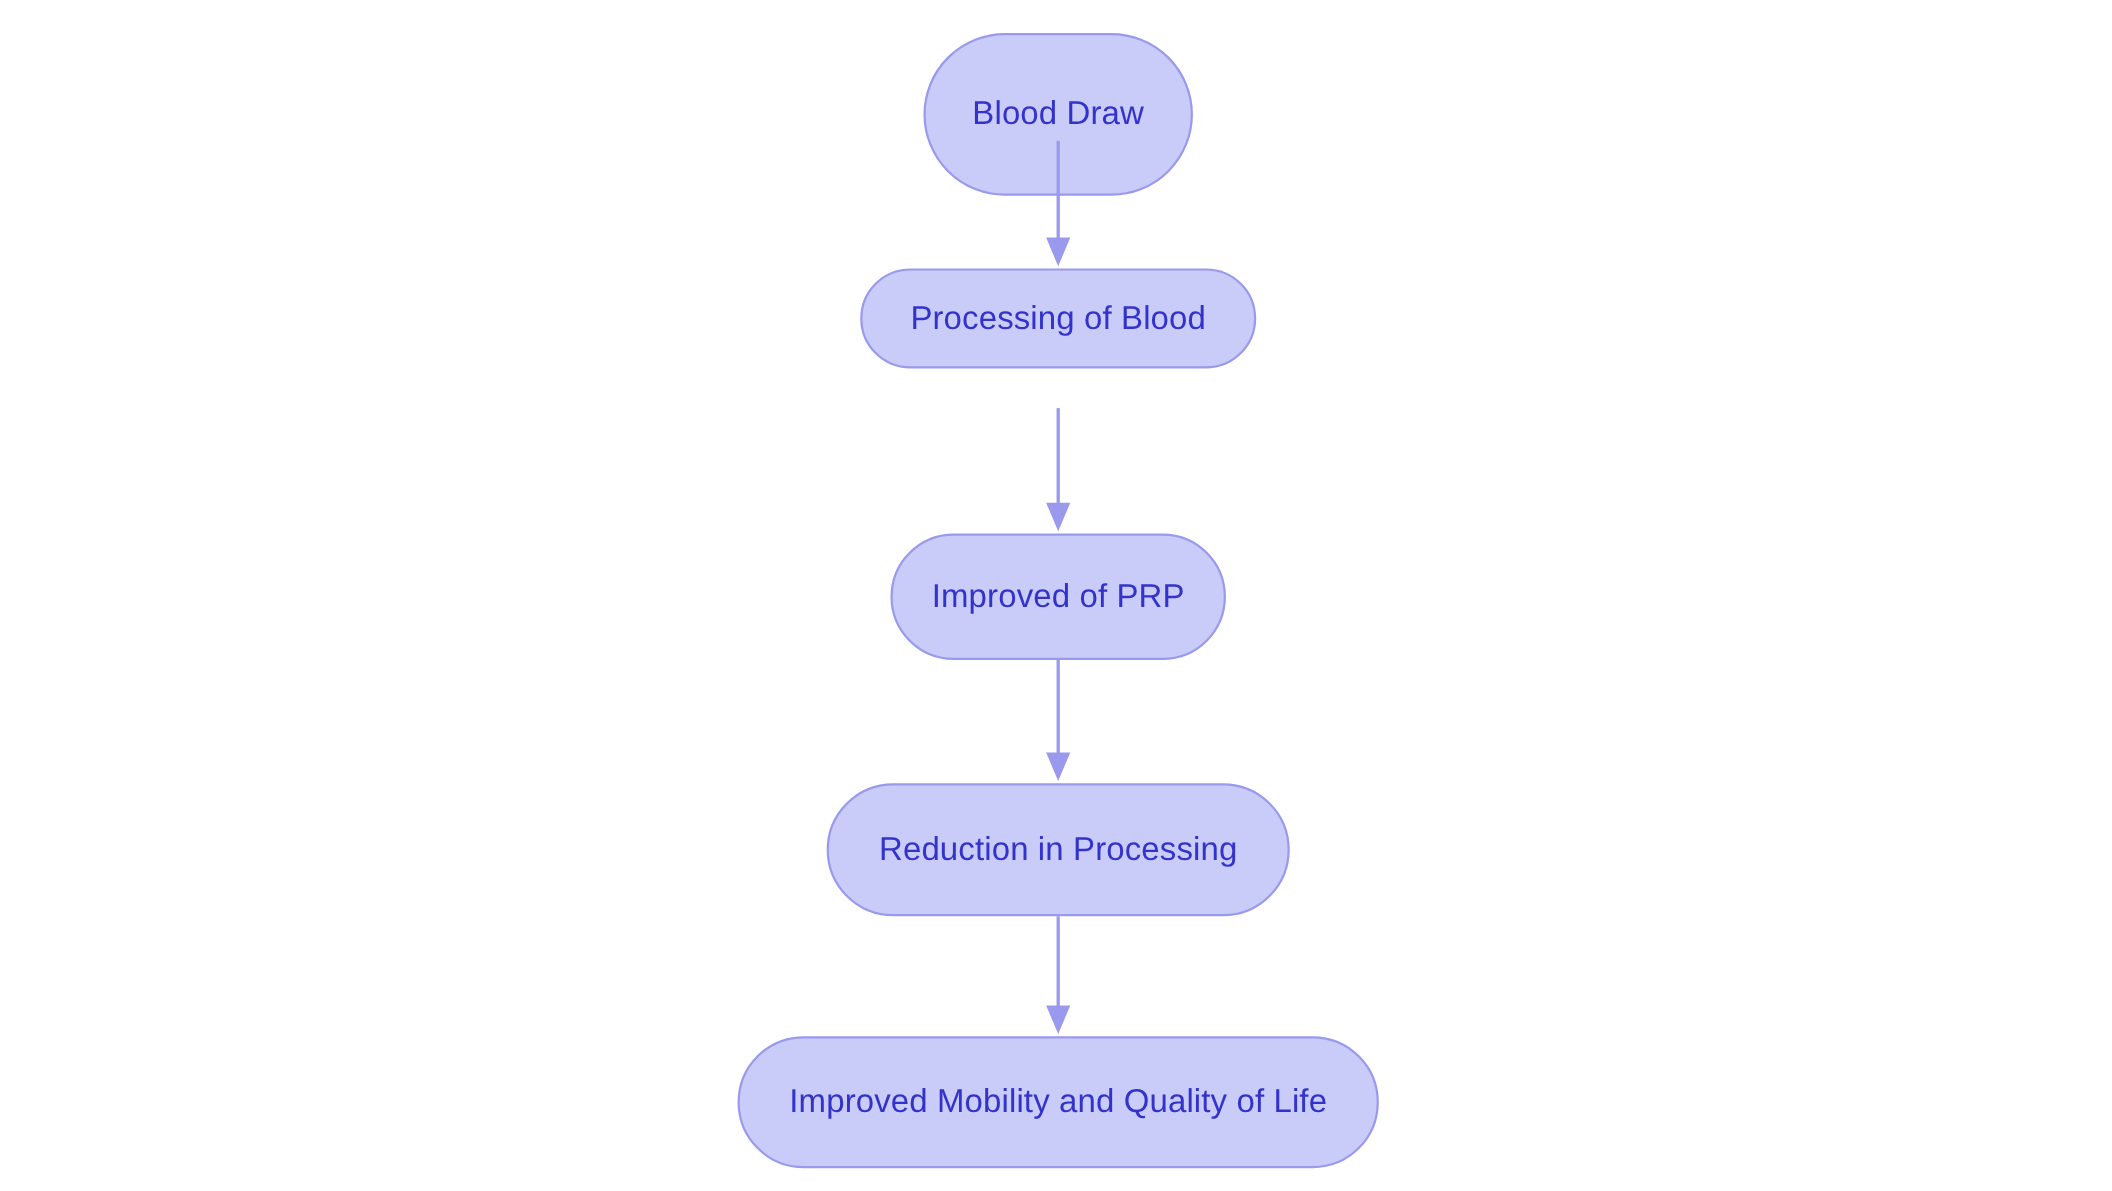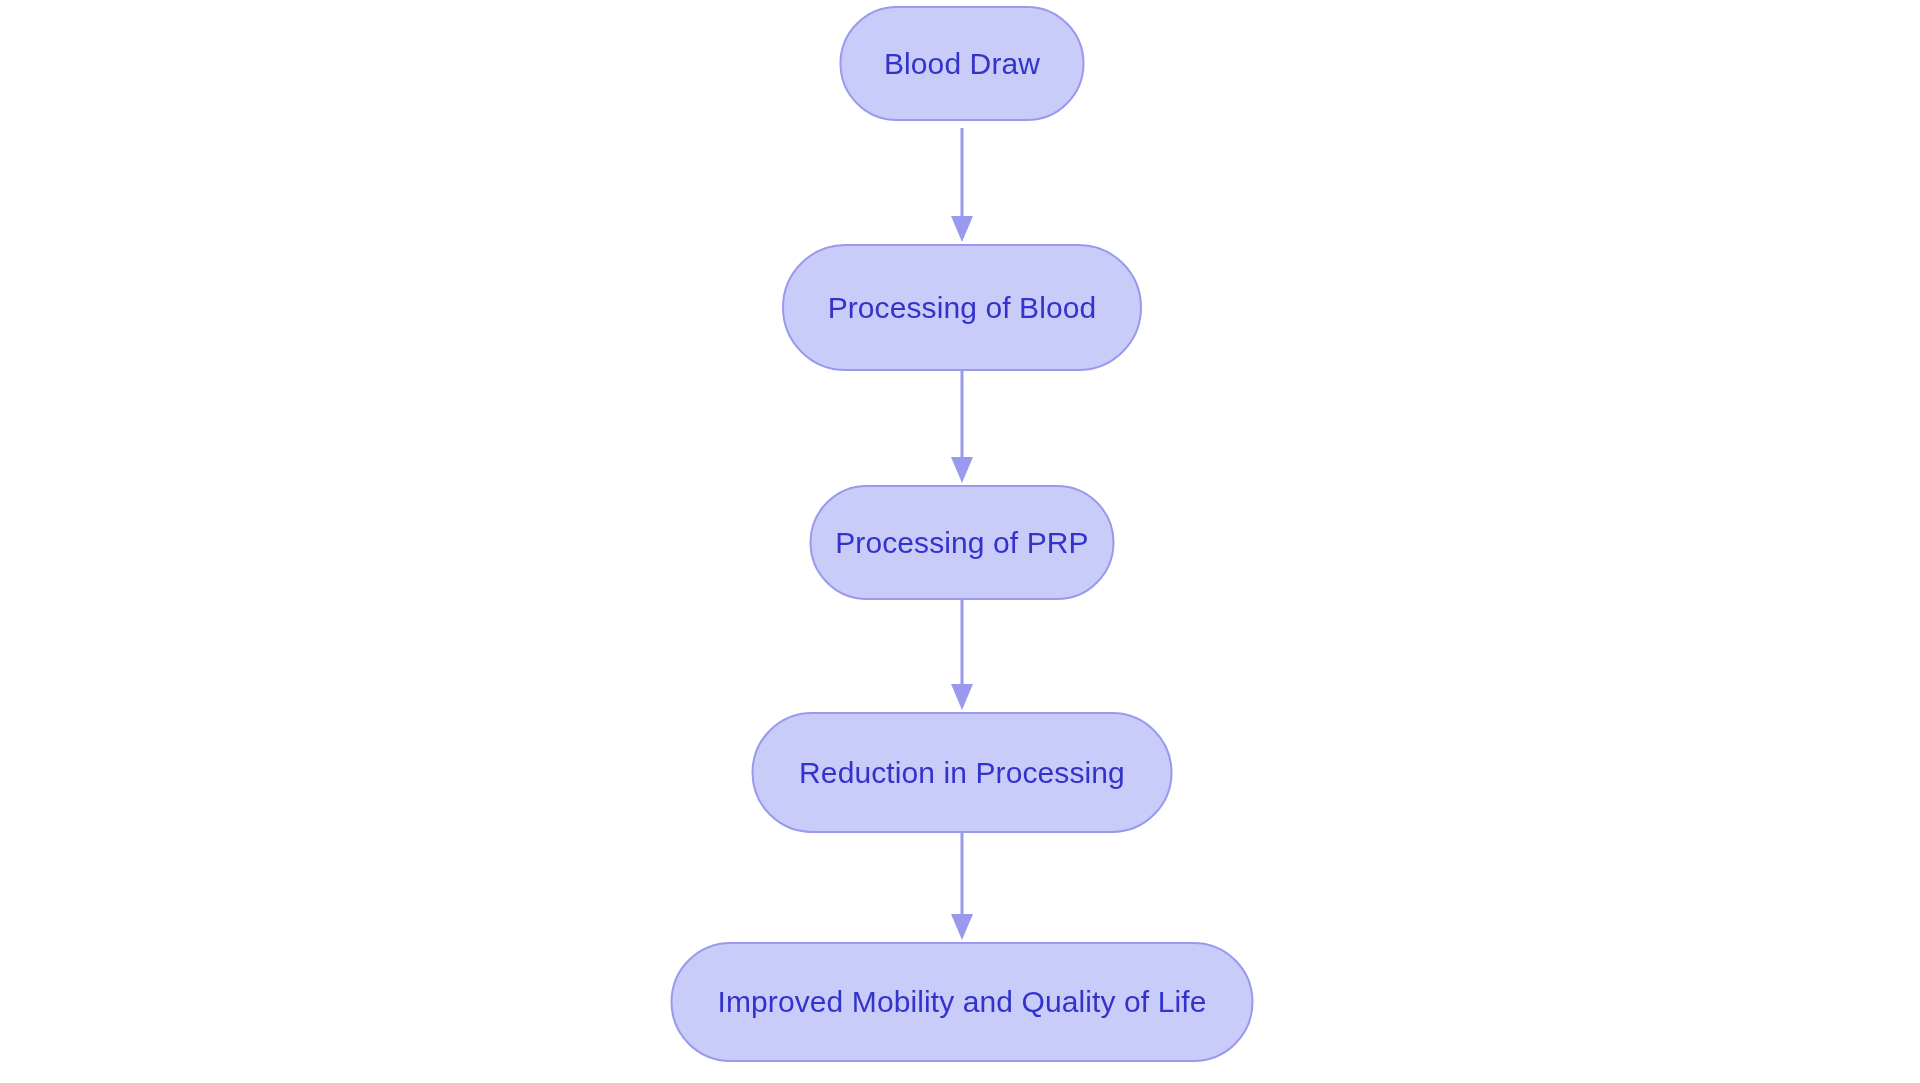--- a/index.html
+++ b/index.html
@@ -63,44 +63,44 @@
     display: block;
     overflow: visible;
   }
 </style>
 </head>
 <body>
 
 <div id="flowchart">
   <div class="flow-column">
 
-    <div class="node" style="left:962px; top:6px; width:245px; height:115px;">
+    <div class="node" style="left:962px; top:30px; width:245px; height:148px;">
       <span class="node-label">Blood Draw</span>
     </div>
 
     <div class="connector" style="left:962px; top:128px; width:30px; height:116px;">
       <svg width="30" height="116" viewBox="0 0 30 116" aria-hidden="true">
         <line x1="15" y1="0" x2="15" y2="90" stroke="#9999ee" stroke-width="3"></line>
         <polygon points="4,88 26,88 15,114" fill="#9999ee"></polygon>
       </svg>
     </div>
 
-    <div class="node" style="left:962px; top:244px; width:360px; height:127px;">
+    <div class="node" style="left:962px; top:244px; width:360px; height:91px;">
       <span class="node-label">Processing of Blood</span>
     </div>
 
     <div class="connector" style="left:962px; top:371px; width:30px; height:114px;">
       <svg width="30" height="114" viewBox="0 0 30 114" aria-hidden="true">
         <line x1="15" y1="0" x2="15" y2="88" stroke="#9999ee" stroke-width="3"></line>
         <polygon points="4,86 26,86 15,112" fill="#9999ee"></polygon>
       </svg>
     </div>
 
     <div class="node" style="left:962px; top:485px; width:305px; height:115px;">
-      <span class="node-label">Processing of PRP</span>
+      <span class="node-label">Improved of PRP</span>
     </div>
 
     <div class="connector" style="left:962px; top:600px; width:30px; height:112px;">
       <svg width="30" height="112" viewBox="0 0 30 112" aria-hidden="true">
         <line x1="15" y1="0" x2="15" y2="86" stroke="#9999ee" stroke-width="3"></line>
         <polygon points="4,84 26,84 15,110" fill="#9999ee"></polygon>
       </svg>
     </div>
 
     <div class="node" style="left:962px; top:712px; width:421px; height:121px;">

